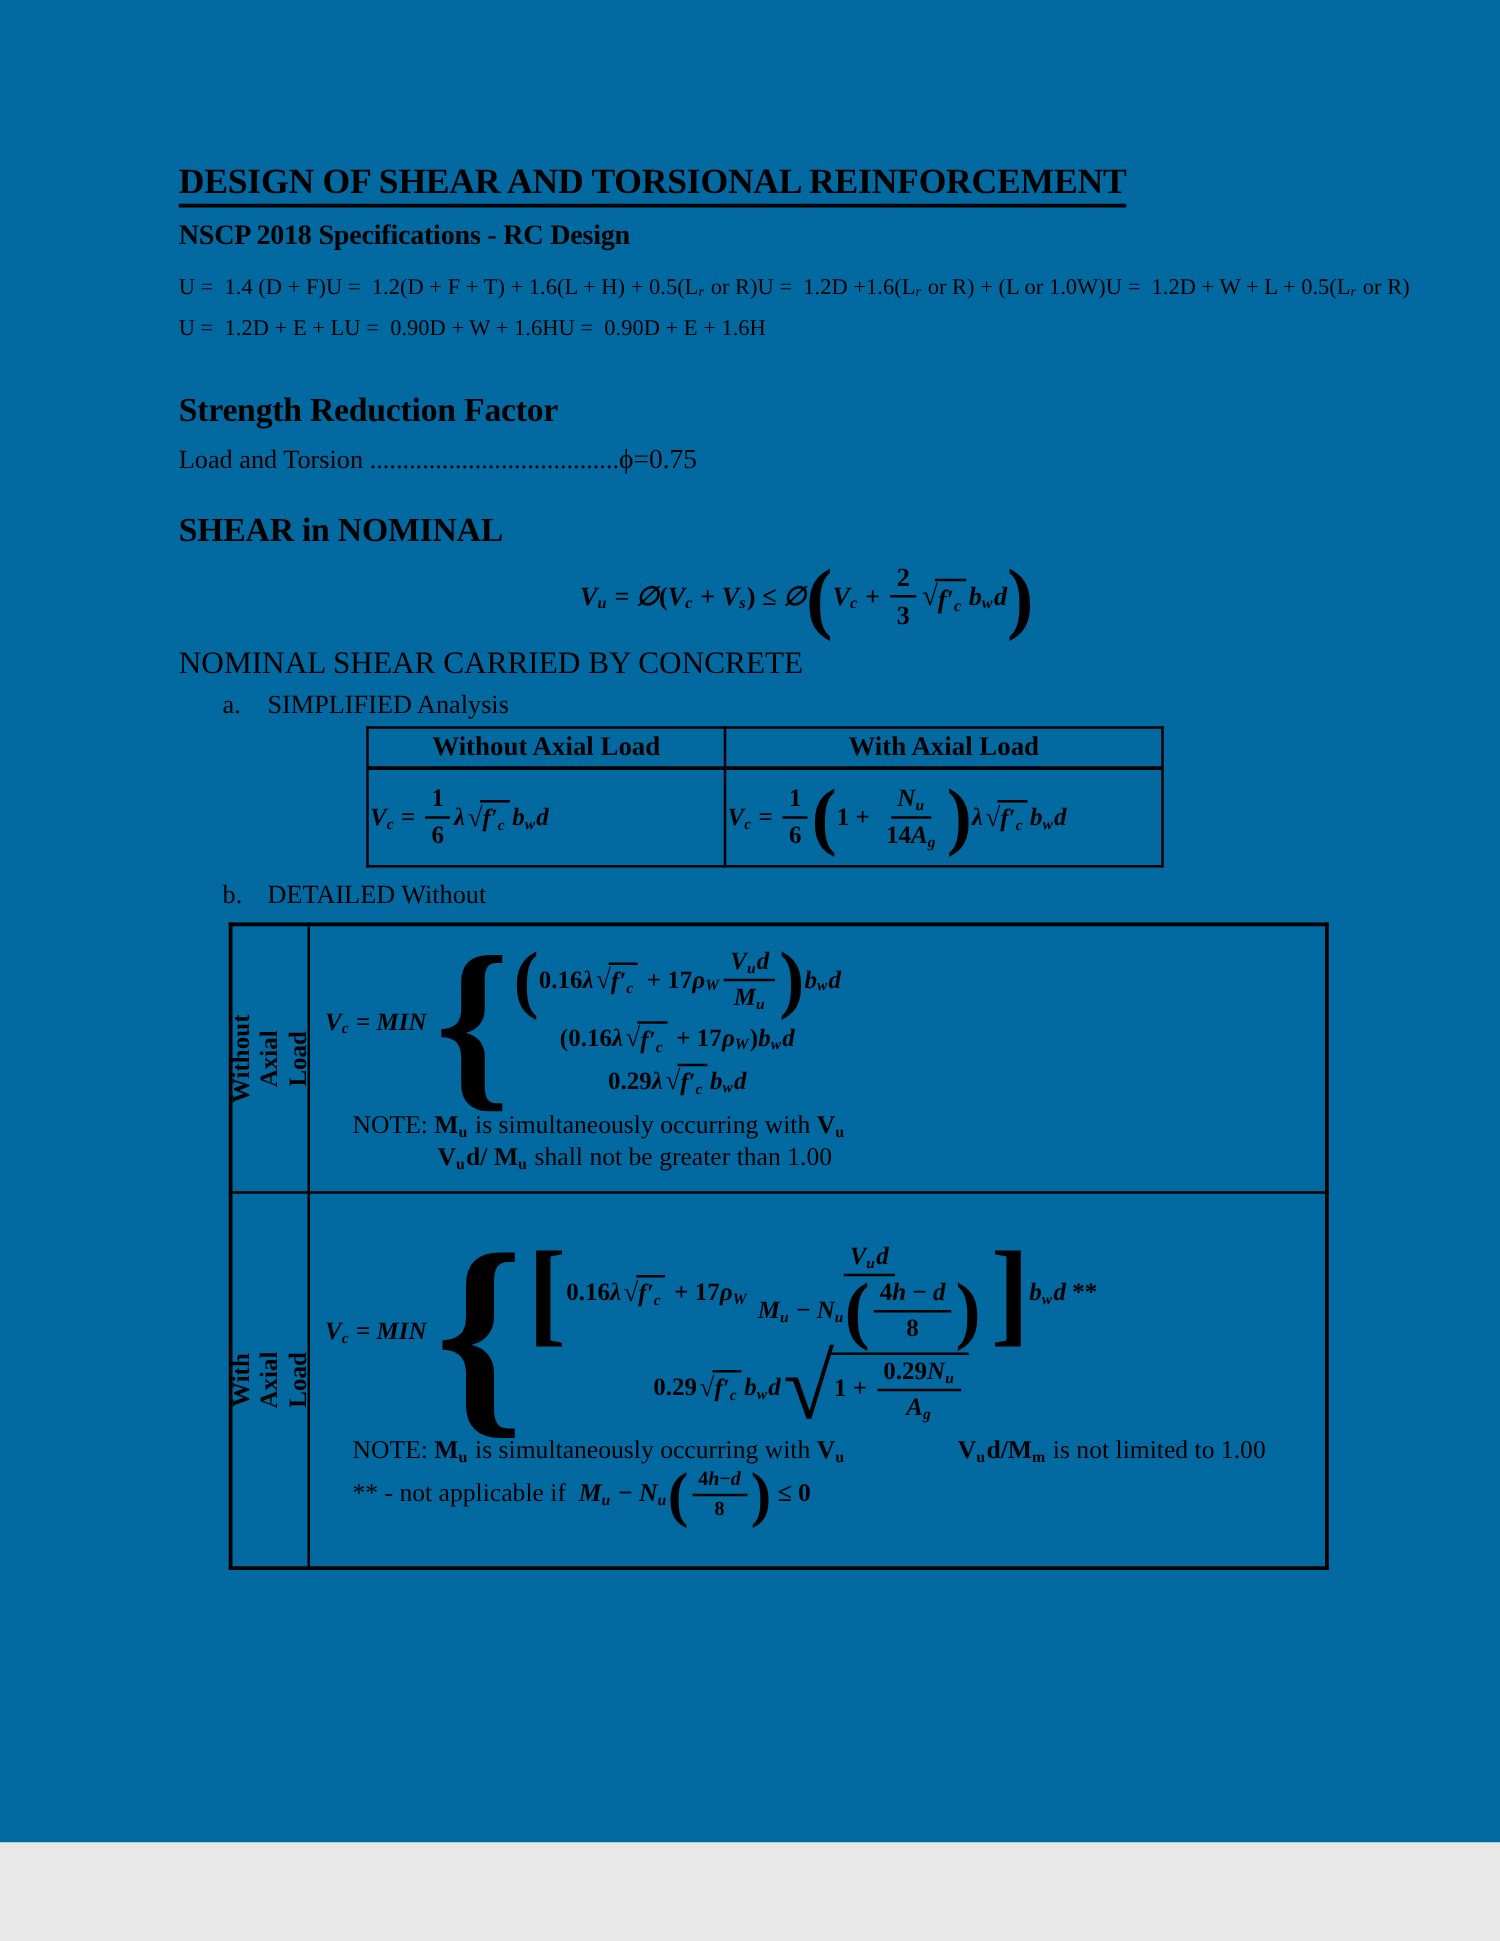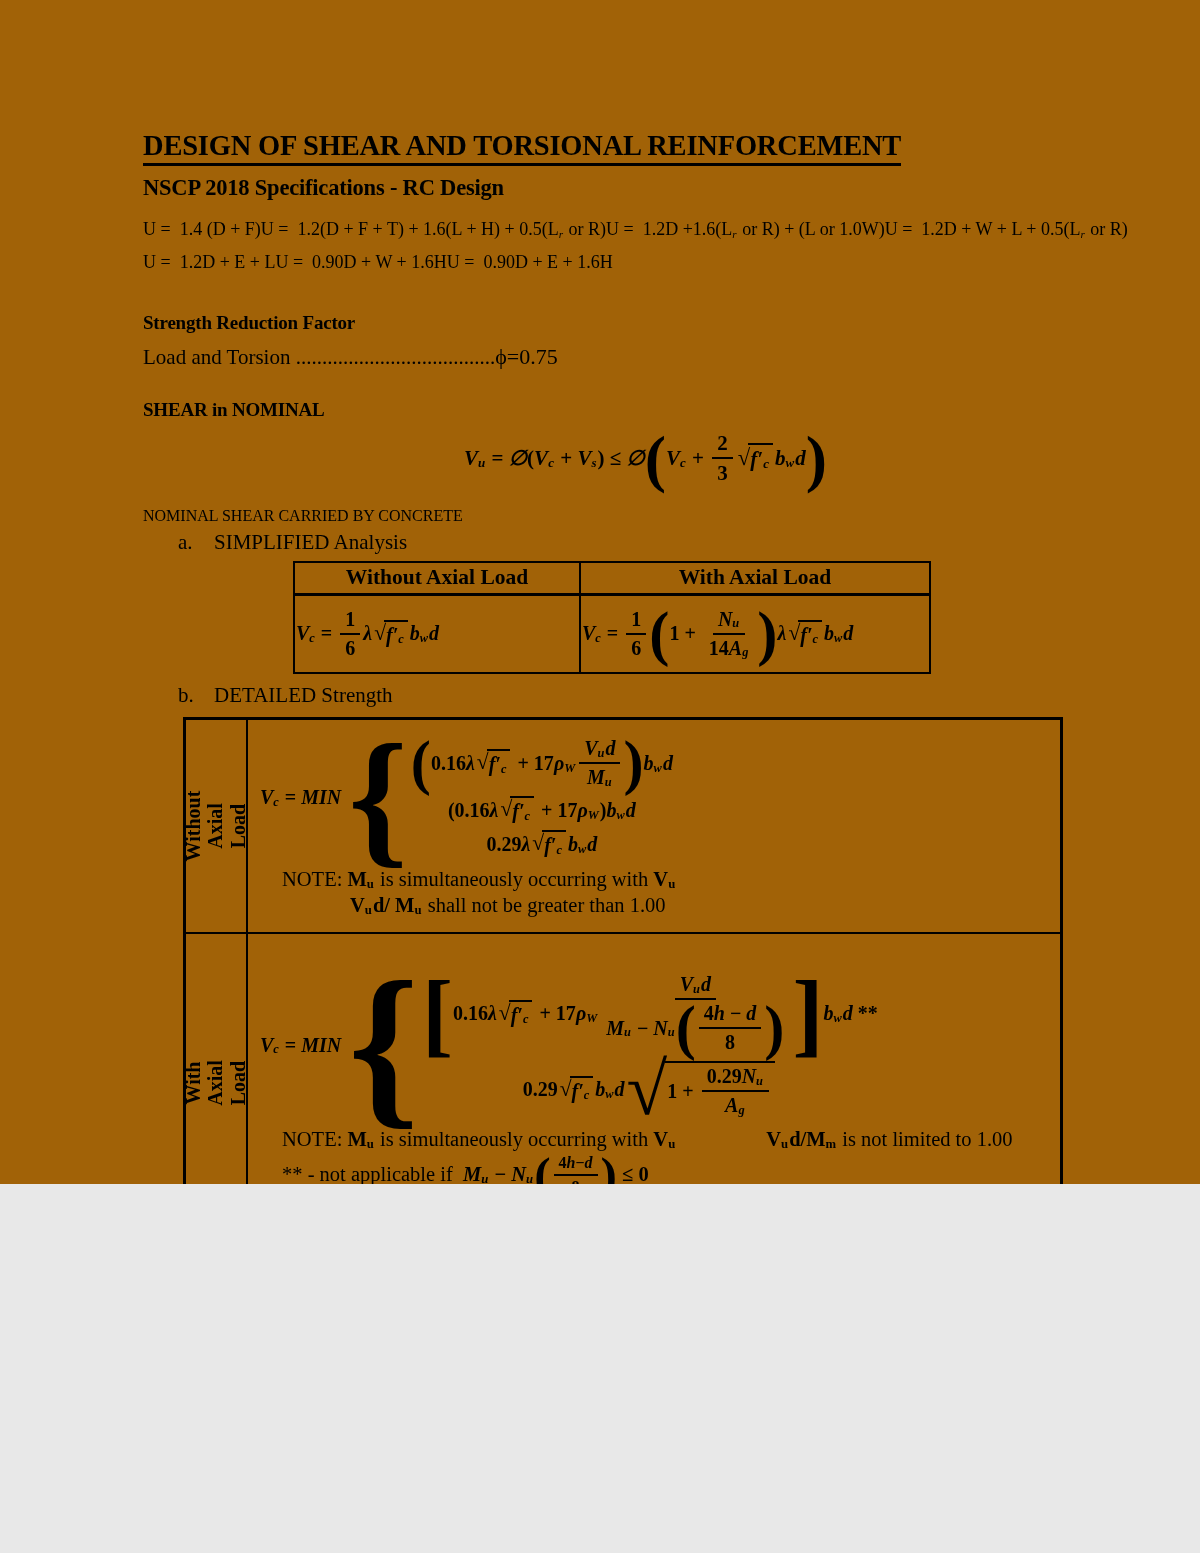--- a/index.html
+++ b/index.html
@@ -1,34 +1,34 @@
 <!DOCTYPE html>
 <html><head>
 <meta charset="utf-8">
 <style>
   html,body{margin:0;padding:0;background:#e8e8e8;}
   .page{
-    position:relative;width:1200px;height:1184px;margin:0 auto;background:#a16207;
+    position:relative;width:1200px;height:1474px;margin:0 auto;background:#0369a1;
     color:#000;font-family:"Liberation Serif","DejaVu Serif",serif;
     box-sizing:border-box;padding:130px 52px 0 143px;overflow:hidden;
   }
   
   .title{display:inline-block;font-size:28.5px;font-weight:700;line-height:1.1;
     letter-spacing:-0.2px;border-bottom:3px solid #000;padding-bottom:2px;margin:0;}
   .subtitle{font-size:22.5px;font-weight:700;margin:9px 0 12px 0;line-height:1.15;letter-spacing:-0.2px;}
   .load-combos{margin:0;}
   .load-line{font-size:18px;height:32.5px;display:flex;align-items:center;}
-  .sect-heading{font-size:19px;font-weight:700;margin:0;line-height:1.2;letter-spacing:-0.2px;}
+  .sect-heading{font-size:27px;font-weight:700;margin:0;line-height:1.2;letter-spacing:-0.2px;}
   .strength-heading{margin-top:34px;}
   .leader-line{font-size:21px;margin-top:7px;line-height:1.35;}
   .leader-value{font-weight:400;font-size:22px;}
   .shear-heading{margin-top:27px;}
   .formula-center{display:flex;justify-content:center;margin-top:8px;}
   .main-formula{font-size:21px;font-weight:700;}
-  .nominal-heading{font-size:16px;margin-top:19px;line-height:1.3;}
+  .nominal-heading{font-size:25px;margin-top:9px;line-height:1.3;}
   .list-item{font-size:21px;margin-top:3px;display:flex;line-height:1.3;}
   .list-item .marker{width:36px;padding-left:35px;box-sizing:content-box;}
   
   .simp-table{border-collapse:collapse;margin:4px 0 0 150px;table-layout:fixed;}
   .simp-table th{border:2px solid #000;border-bottom:3.5px solid #000;font-size:21.5px;
     font-weight:700;text-align:center;padding:2px 0 3px 0;}
   .simp-table td{border:2px solid #000;height:74px;vertical-align:middle;}
   .simp-table .col-a{width:284px;}
   .simp-table .col-b{width:348px;}
   .cell-math{display:flex;justify-content:center;font-size:20px;font-weight:700;}
@@ -112,21 +112,21 @@
       </td>
       <td>
         <div class="cell-math math"><span class="m-it">V</span><span class="m-sub m-it">c</span><span class="m-rm"> = </span><span class="m-frac"><span class="m-num"><span class="m-rm">1</span></span><span class="m-den"><span class="m-rm">6</span></span></span><span class="m-par"><span class="m-stretch m-delim" style="font-size: 60.48px; height: 54px; line-height: 54px; align-self: center; overflow: visible;">(</span><span class="m-body"><span class="m-rm">1 + </span><span class="m-frac"><span class="m-num"><span class="m-it">N</span><span class="m-sub m-it">u</span></span><span class="m-den"><span class="m-rm">14</span><span class="m-it">A</span><span class="m-sub m-it">g</span></span></span></span><span class="m-stretch m-delim" style="font-size: 60.48px; height: 54px; line-height: 54px; align-self: center; overflow: visible;">)</span></span><span class="m-it">λ</span><span class="m-sqrt"><span class="m-stretch m-radsign">√</span><span class="m-radicand"><span class="m-it">f′</span><span class="m-sub m-it">c</span></span></span><span class="m-it">b</span><span class="m-sub m-it">w</span><span class="m-it">d</span></div>
       </td>
     </tr>
   </tbody>
     </table>
 
   <div class="list-item" style="margin-top:8px;">
     <span class="marker">b.</span>
-    <span>DETAILED Strength</span>
+    <span>DETAILED Without</span>
   </div>
 
   <table class="det-table">
     <tbody>
         <tr>
       <td class="vcell row1-cell">
         <div class="vlabel">Without Axial
 Load</div>
       </td>
       <td class="dcell row1-cell">

